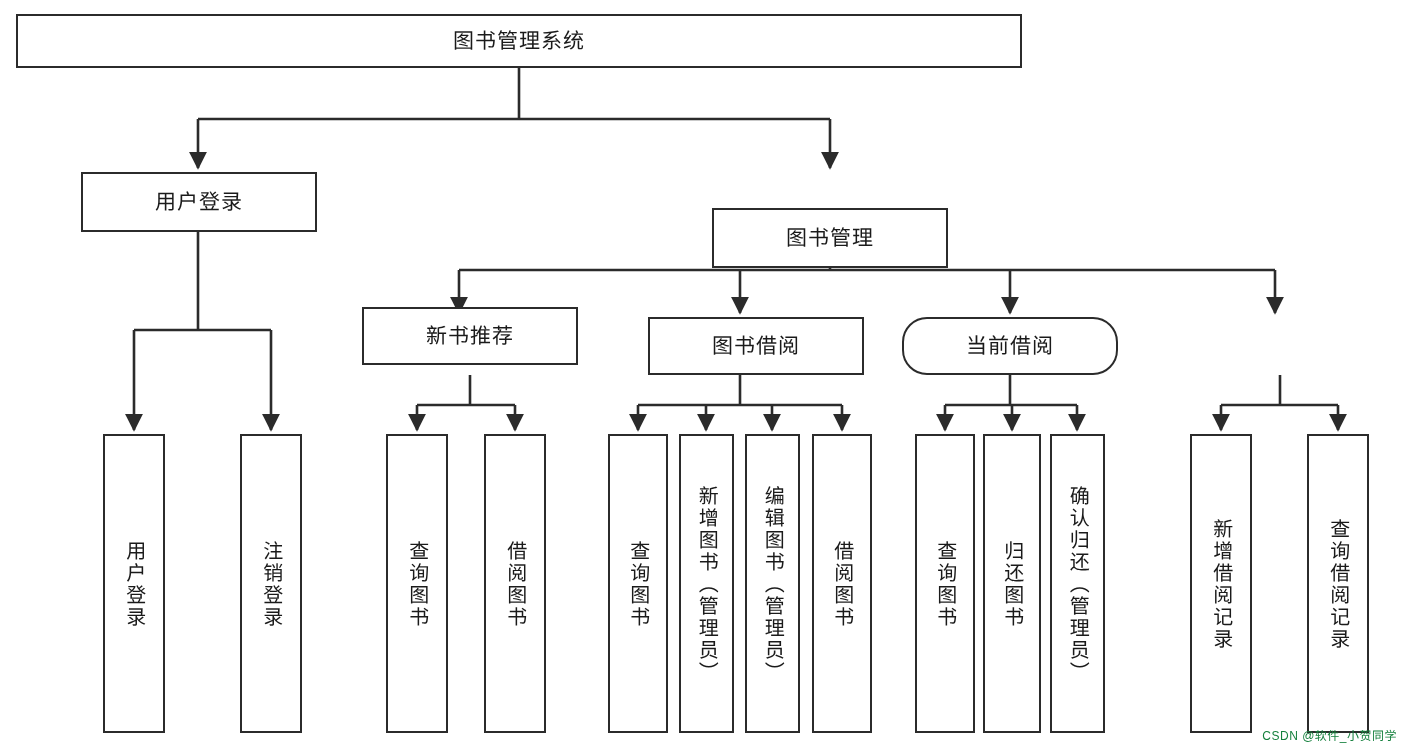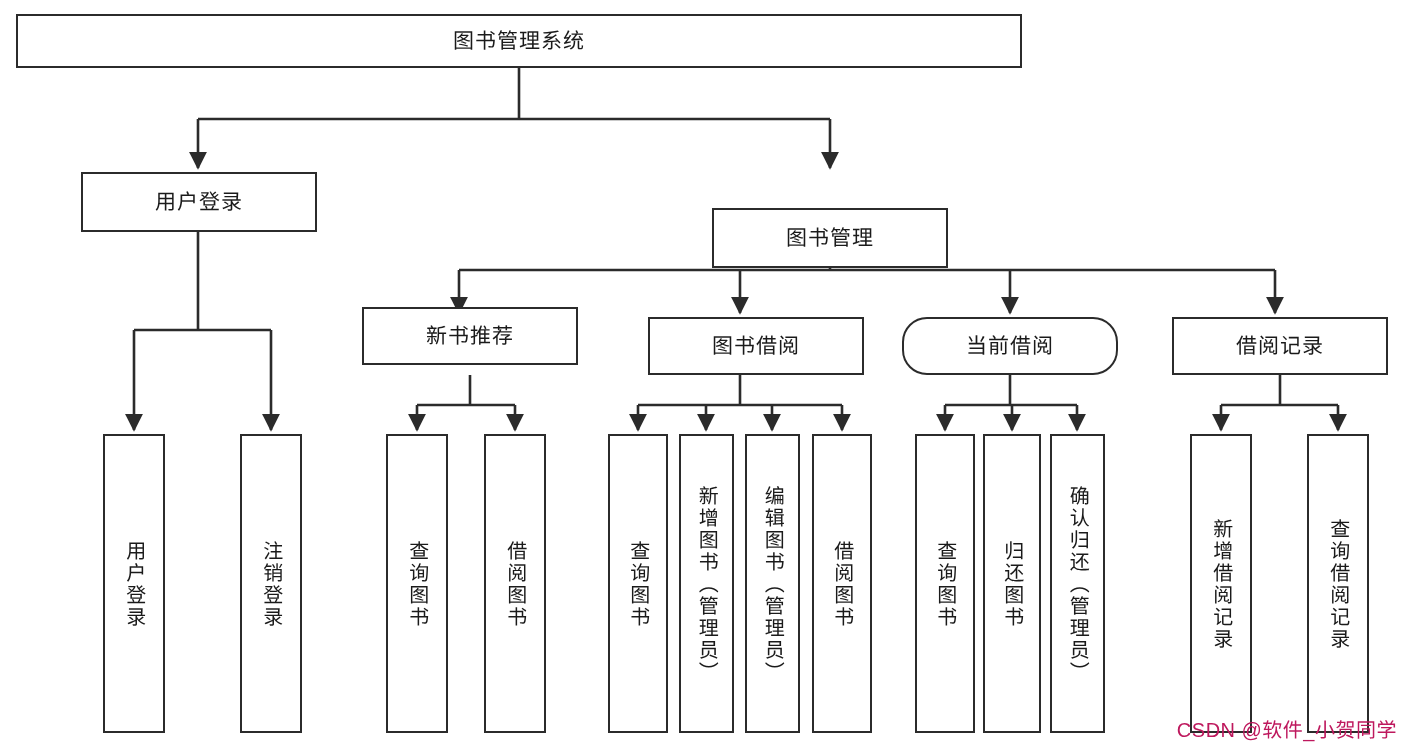--- a/index.html
+++ b/index.html
@@ -55,22 +55,22 @@
     white-space: nowrap;
     display: block;
   }
   .node .hlabel {
     white-space: nowrap;
   }
   #watermark {
     position: absolute;
     right: 8px;
     bottom: 4px;
-    font-size: 20px;
-    color: #be185d;
+    font-size: 12px;
+    color: #15803d;
     letter-spacing: 0.5px;
     white-space: nowrap;
     user-select: none;
   }
 </style>
 </head>
 <body>
 
 <div id="canvas">
 
@@ -141,23 +141,20 @@
 
   <div class="node horiz" id="node-l3-0" style="left: 362px; top: 307px; width: 216px; height: 58px;">
     <span class="hlabel">新书推荐</span>
   </div>
   <div class="node horiz" id="node-l3-1" style="left: 632px; top: 317px; width: 216px; height: 58px; margin-left: 16px;">
     <span class="hlabel">图书借阅</span>
   </div>
   <div class="node horiz" id="node-l3-2" style="left: 902px; top: 317px; width: 216px; height: 58px; border-radius: 25px;">
     <span class="hlabel">当前借阅</span>
   </div>
-  <div class="node horiz" id="node-l3-3" style="left: 1172px; top: 317px; width: 216px; height: 58px;">
-    <span class="hlabel">借阅记录</span>
-  </div>
 
   <div class="node vert" id="node-leaf-0" style="left: 103px; top: 434px; width: 62px; height: 299px;">
     <span class="vlabel">用户登录</span>
   </div>
   <div class="node vert" id="node-leaf-1" style="left: 240px; top: 434px; width: 62px; height: 299px;">
     <span class="vlabel">注销登录</span>
   </div>
   <div class="node vert" id="node-leaf-2" style="left: 386px; top: 434px; width: 62px; height: 299px;">
     <span class="vlabel">查询图书</span>
   </div>

